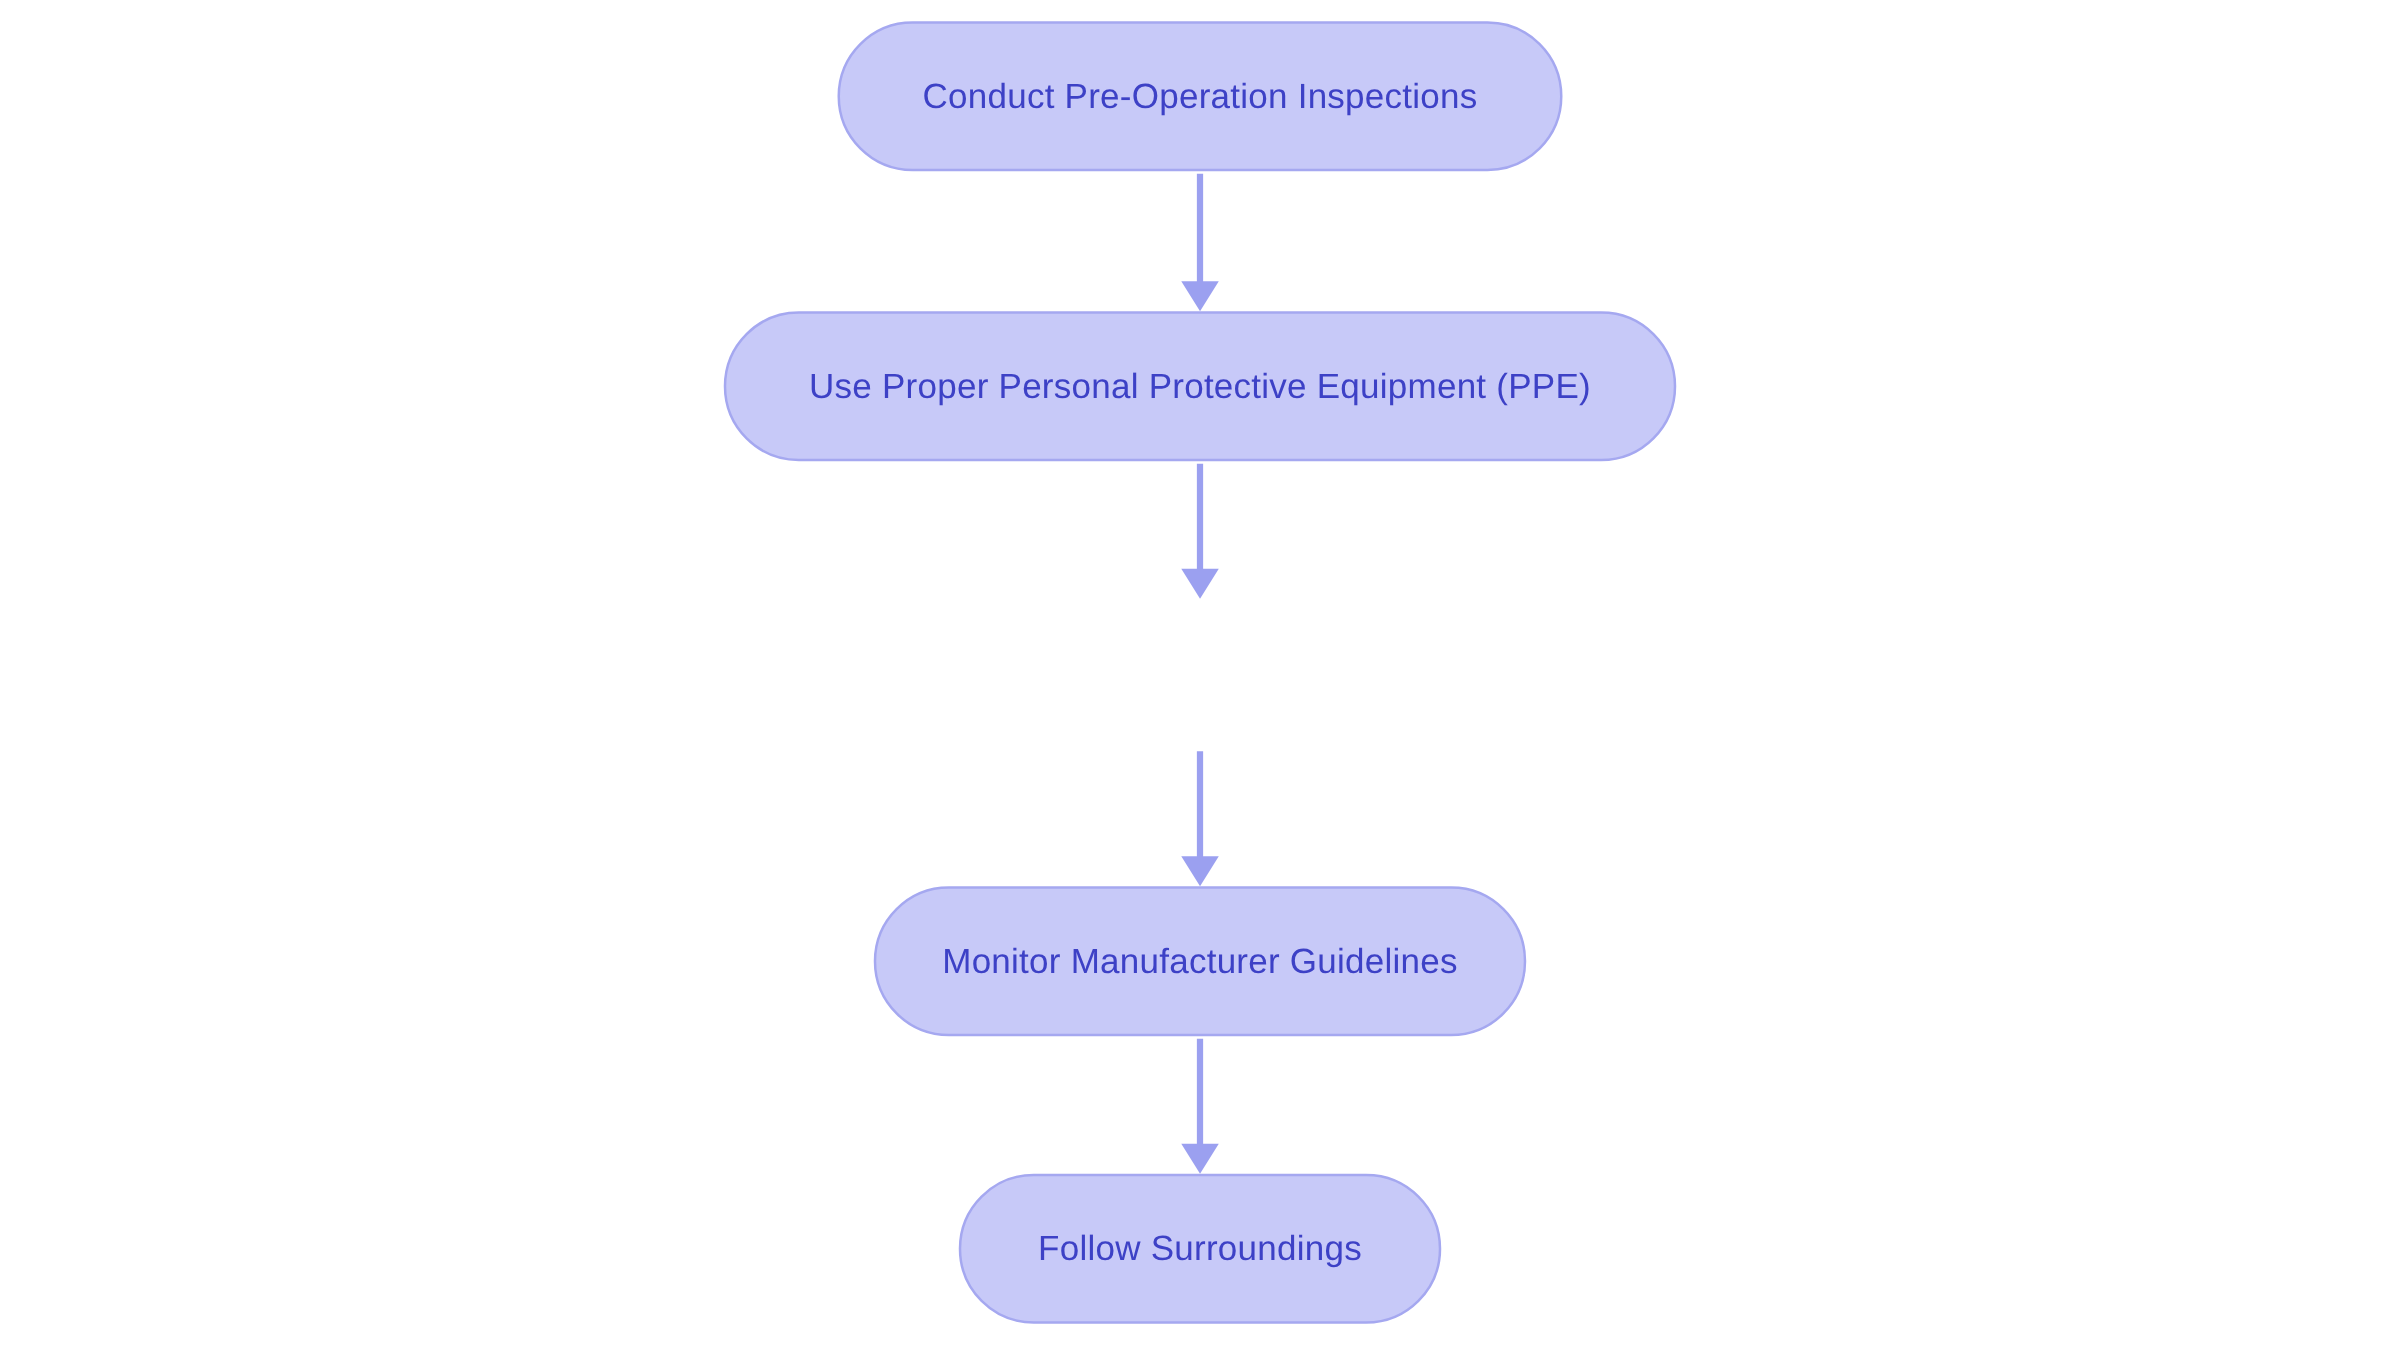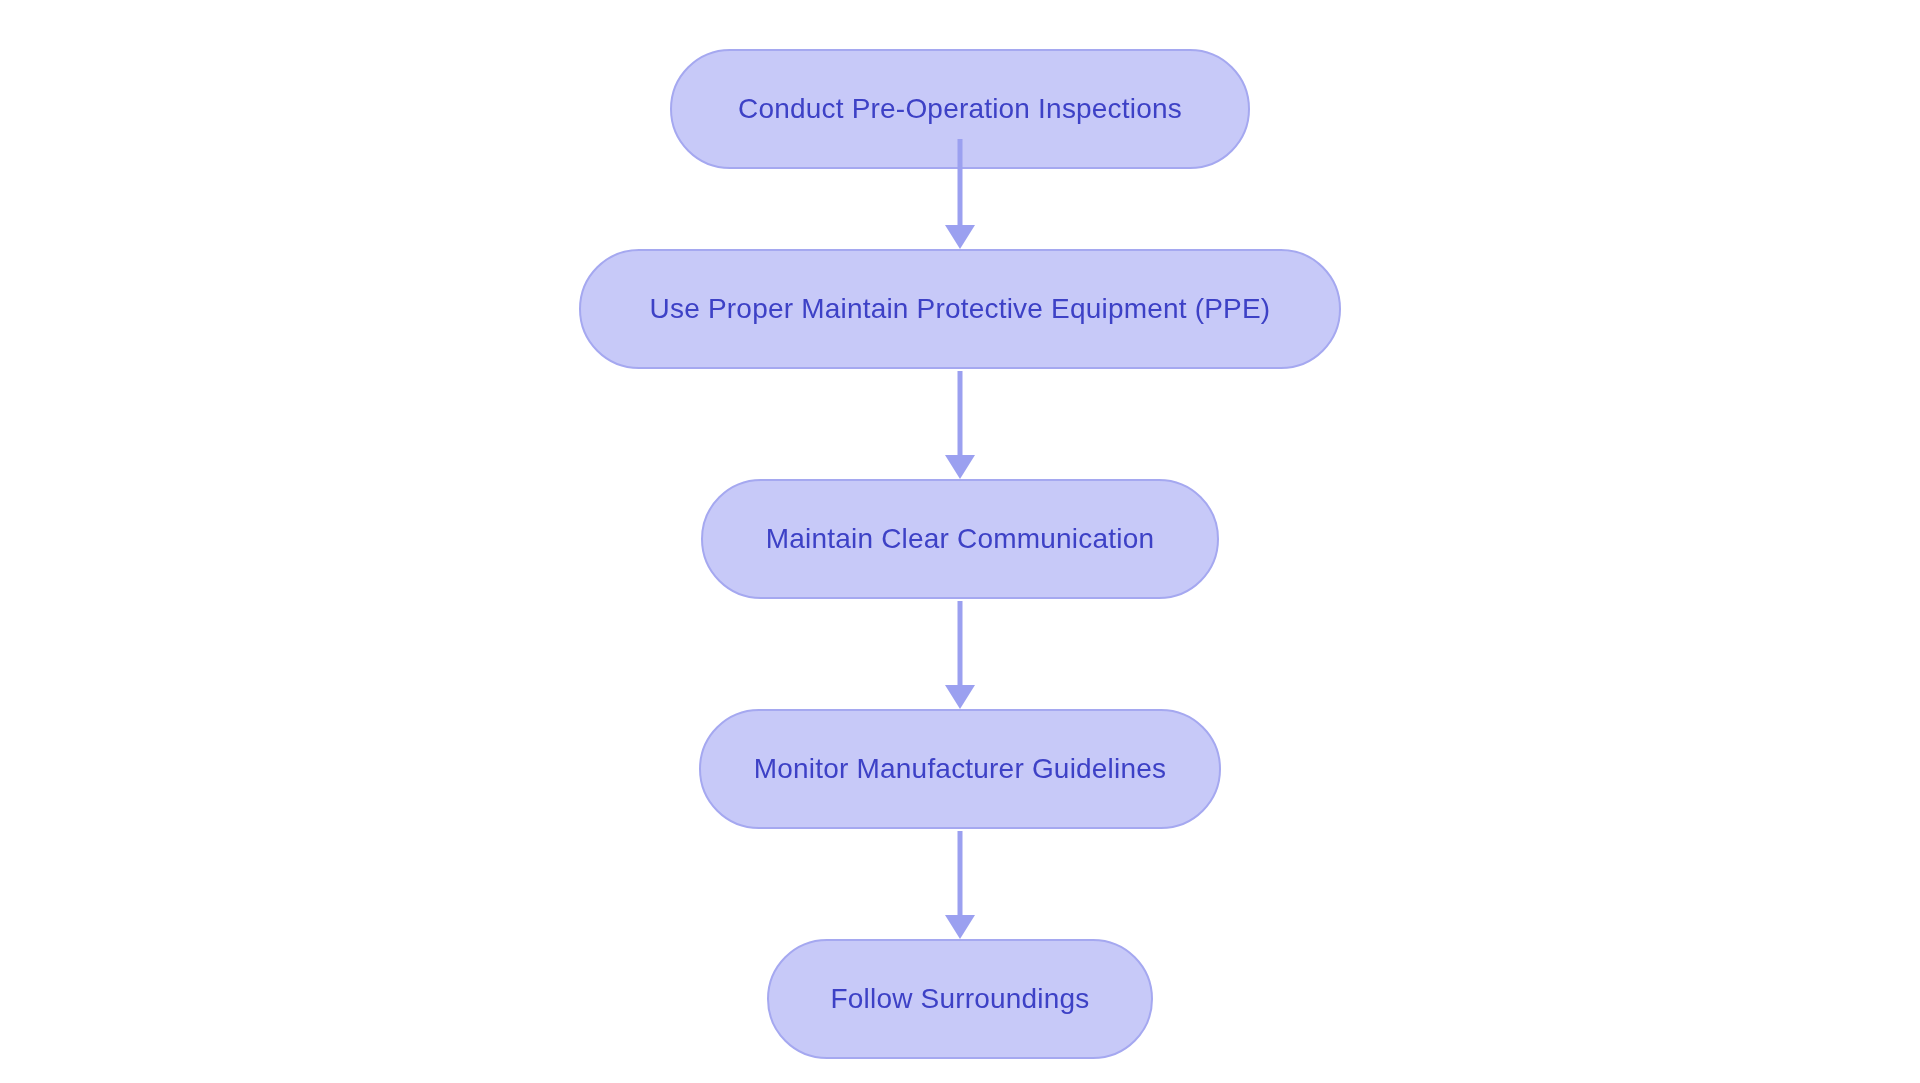--- a/index.html
+++ b/index.html
@@ -27,21 +27,21 @@
     border-radius: 62px;
     display: flex;
     align-items: center;
     justify-content: center;
     color: var(--node-text, #3d41c6);
     font-size: 28px;
     letter-spacing: 0.2px;
     white-space: nowrap;
     text-align: center;
   }
-  .node-1 { top: 17px;  width: 580px; margin-top: 32px; }
+  .node-1 { top: 17px;  width: 580px; }
   .node-2 { top: 249px; width: 762px; }
   .node-3 { top: 479px; width: 518px; }
   .node-4 { top: 709px; width: 522px; }
   .node-5 { top: 939px; width: 386px; }
 
   .arrow {
     position: absolute;
     left: 960px;
     transform: translateX(-50%);
     width: 30px;
@@ -77,28 +77,27 @@
 
 <div class="canvas">
 
   <div class="node node-1">Conduct Pre-Operation Inspections</div>
 
   <div class="arrow arrow-1">
     <div class="shaft"></div>
     <div class="head"></div>
   </div>
 
-  <div class="node node-2">Use Proper Maintain Protective Equipment (PPE)</div>
+  <div class="node node-2">Use Proper Personal Protective Equipment (PPE)</div>
 
   <div class="arrow arrow-2">
     <div class="shaft"></div>
     <div class="head"></div>
   </div>
 
-  <div class="node node-3">Maintain Clear Communication</div>
 
   <div class="arrow arrow-3">
     <div class="shaft"></div>
     <div class="head"></div>
   </div>
 
   <div class="node node-4">Monitor Manufacturer Guidelines</div>
 
   <div class="arrow arrow-4">
     <div class="shaft"></div>

